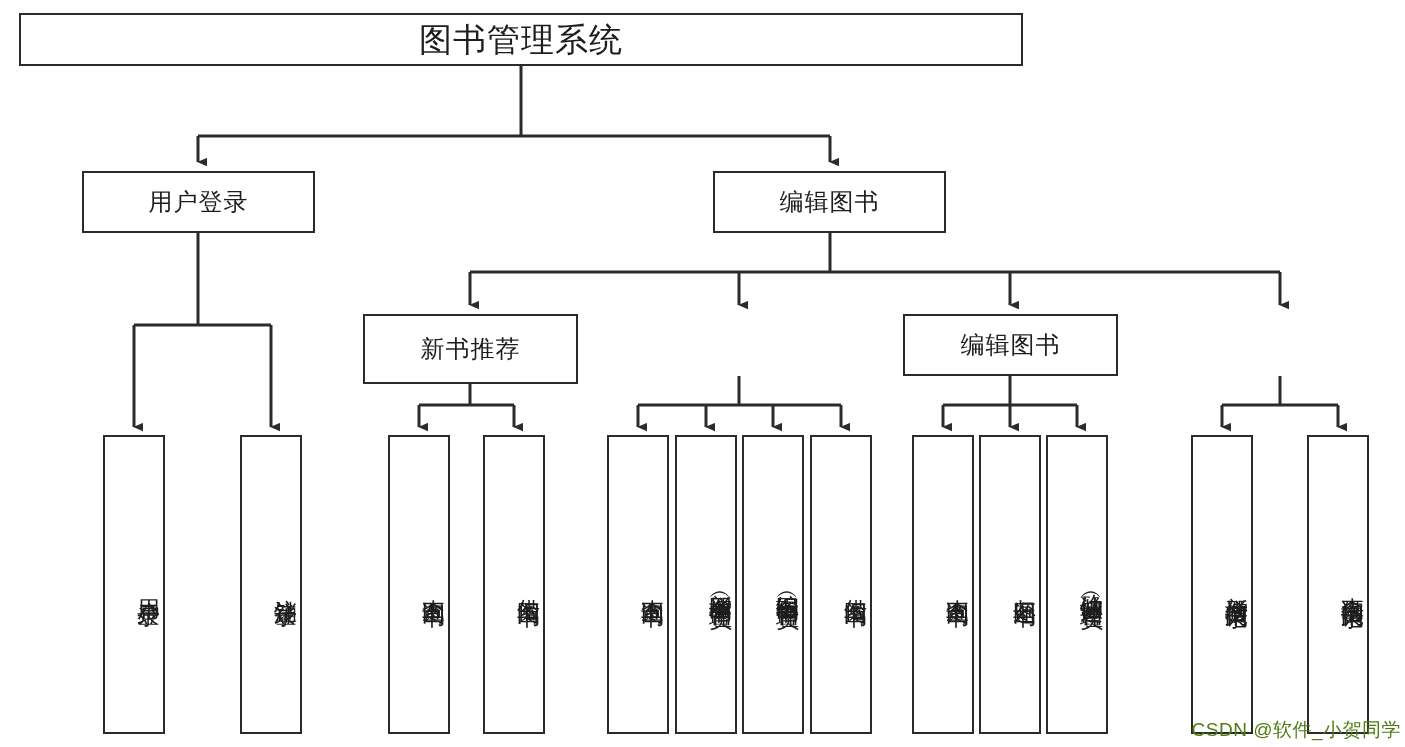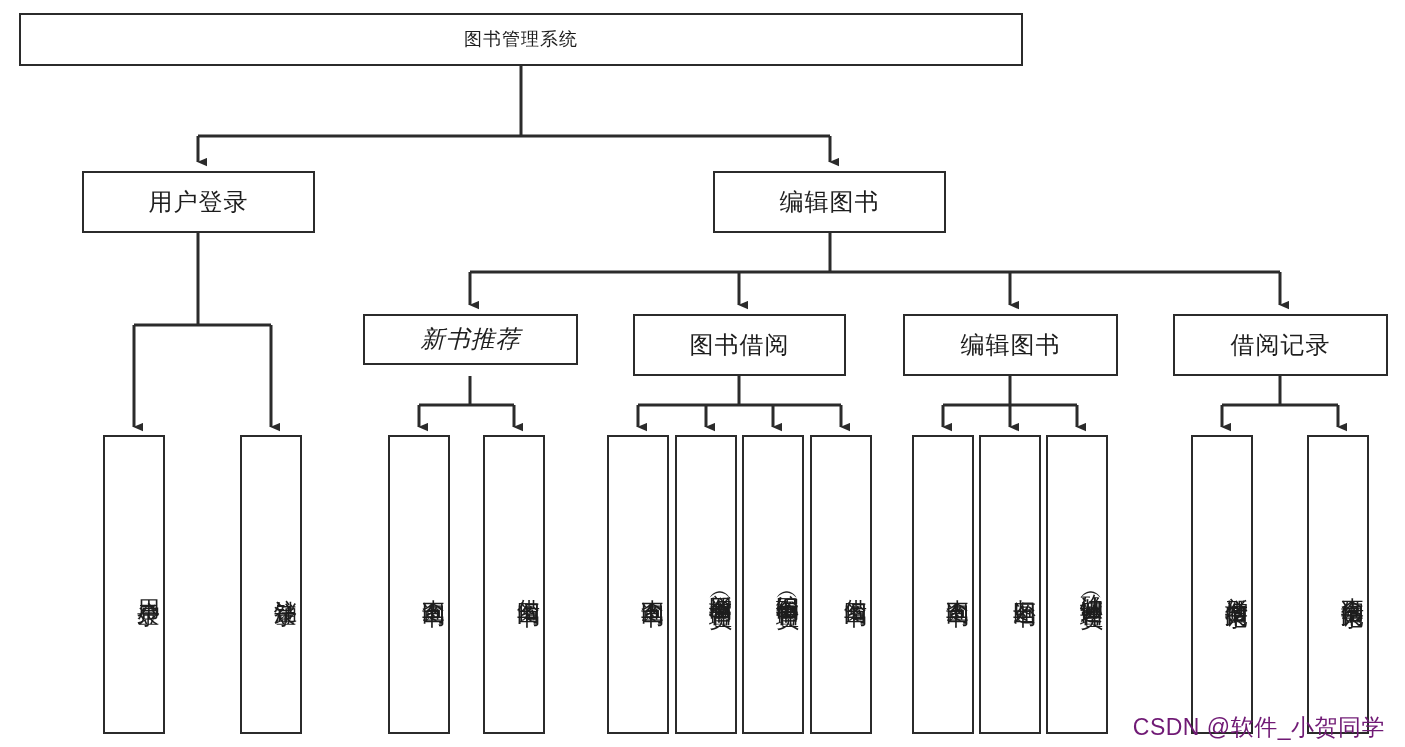--- a/index.html
+++ b/index.html
@@ -51,28 +51,28 @@
     align-items: flex-start;
     justify-content: center;
   }
   .node.vert .vlabel {
     writing-mode: vertical-rl;
     text-orientation: upright;
     display: block;
     text-align: left;
   }
   .node.root {
-    font-size: 18px;
+    font-size: 33px;
   }
   .watermark {
     position: absolute;
-    right: 20px;
+    right: 4px;
     bottom: 4px;
-    font-size: 23px;
-    color: #701a75;
+    font-size: 19px;
+    color: #4d7c0f;
     letter-spacing: 0.5px;
     white-space: nowrap;
     user-select: none;
   }
 </style>
 </head>
 <body>
 
 <div id="diagram-root">
 
@@ -130,31 +130,25 @@
     <span>图书管理系统</span>
   </div>
 
   <div class="node horiz" style="left:82px; top:171px; width:233px; height:62px;">
     <span>用户登录</span>
   </div>
   <div class="node horiz" style="left:713px; top:171px; width:233px; height:62px;">
     <span>编辑图书</span>
   </div>
 
-  <div class="node horiz" style="left:363px; top:314px; width:215px; height:51px;font-style:italic;">
+  <div class="node horiz" style="left:363px; top:314px; width:215px; height:70px;">
     <span>新书推荐</span>
-  </div>
-  <div class="node horiz" style="left:633px; top:314px; width:213px; height:62px;">
-    <span>图书借阅</span>
   </div>
   <div class="node horiz" style="left:903px; top:314px; width:215px; height:62px;">
     <span>编辑图书</span>
-  </div>
-  <div class="node horiz" style="left:1173px; top:314px; width:215px; height:62px;">
-    <span>借阅记录</span>
   </div>
 
   <div class="node vert" style="left:103px; top:435px; width:62px; height:299px;">
     <span class="vlabel">用户登录</span>
   </div>
   <div class="node vert" style="left:240px; top:435px; width:62px; height:299px;">
     <span class="vlabel">注销登录</span>
   </div>
 
   <div class="node vert" style="left:388px; top:435px; width:62px; height:299px;">

